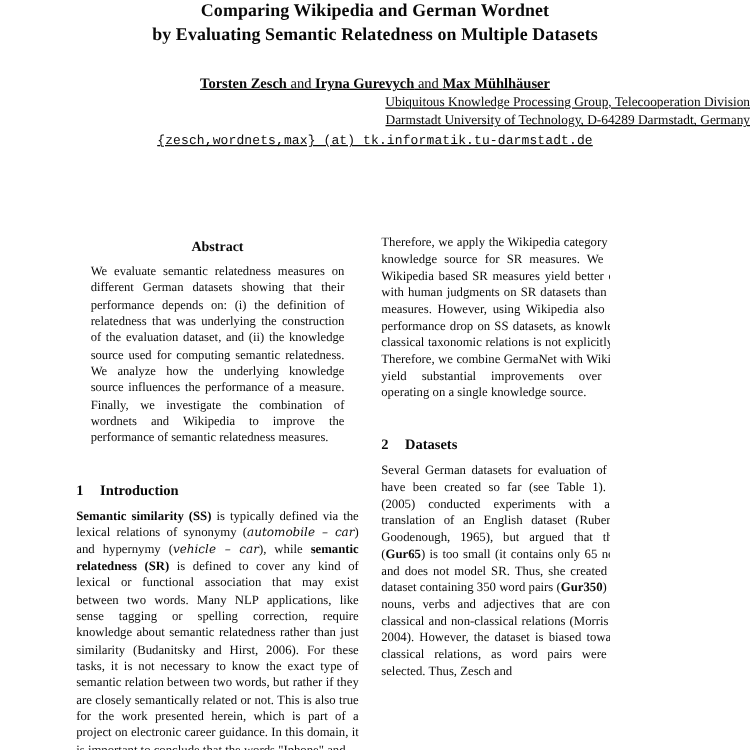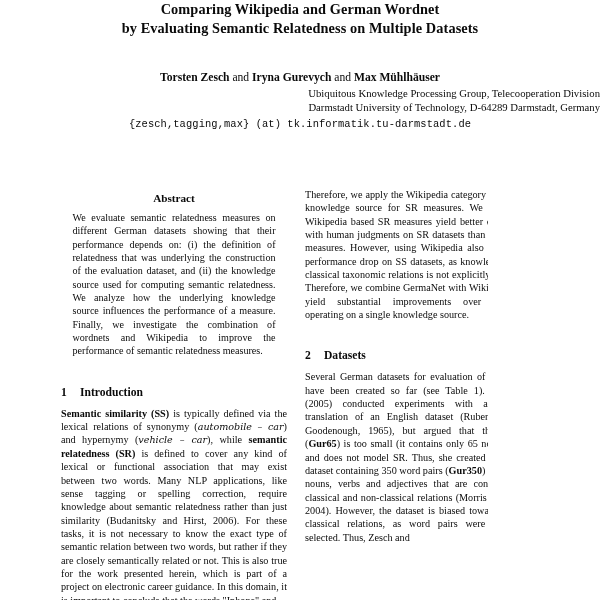--- a/index.html
+++ b/index.html
@@ -29,21 +29,22 @@
   .title-line {
     font-size: 14.3px;
     font-weight: bold;
     line-height: 19px;
     letter-spacing: 0.1px;
   }
 
   
   .authors {
     text-align: center;
-    margin-top: 32px;
+    margin-top: 21px;
+    text-decoration: underline;
   }
   .author-names {
     font-size: 11.6px;
     line-height: 16px;
   }
   .author-names b { font-weight: bold; }
   .author-names .conj { font-weight: normal; }
   .affil {
     font-size: 10.7px;
     line-height: 14.2px;
@@ -129,21 +130,21 @@
     <div class="title-line">Comparing Wikipedia and German Wordnet</div>
     <div class="title-line">by Evaluating Semantic Relatedness on Multiple Datasets</div>
   </div>
 
   <div class="authors">
     <div class="author-names">
       <b>Torsten Zesch</b><span class="conj"> and </span><b>Iryna Gurevych</b><span class="conj"> and </span><b>Max Mühlhäuser</b>
     </div>
     <div class="affil">Ubiquitous Knowledge Processing Group, Telecooperation Division</div>
     <div class="affil">Darmstadt University of Technology, D-64289 Darmstadt, Germany</div>
-    <div class="email">{zesch,tagging,max} (at) tk.informatik.tu-darmstadt.de</div>
+    <div class="email">{zesch,wordnets,max} (at) tk.informatik.tu-darmstadt.de</div>
   </div>
 
   <div class="columns">
 
     <div class="col col-left">
       <div class="abstract-head">Abstract</div>
       <div class="abstract-body">We evaluate semantic relatedness measures on different German datasets showing that their performance depends on: (i) the definition of relatedness that was underlying the construction of the evaluation dataset, and (ii) the knowledge source used for computing semantic relatedness. We analyze how the underlying knowledge source influences the performance of a measure. Finally, we investigate the combination of wordnets and Wikipedia to improve the performance of semantic relatedness measures.</div>
 
       <div class="sec-head">
         <span class="num">1</span><span>Introduction</span>

